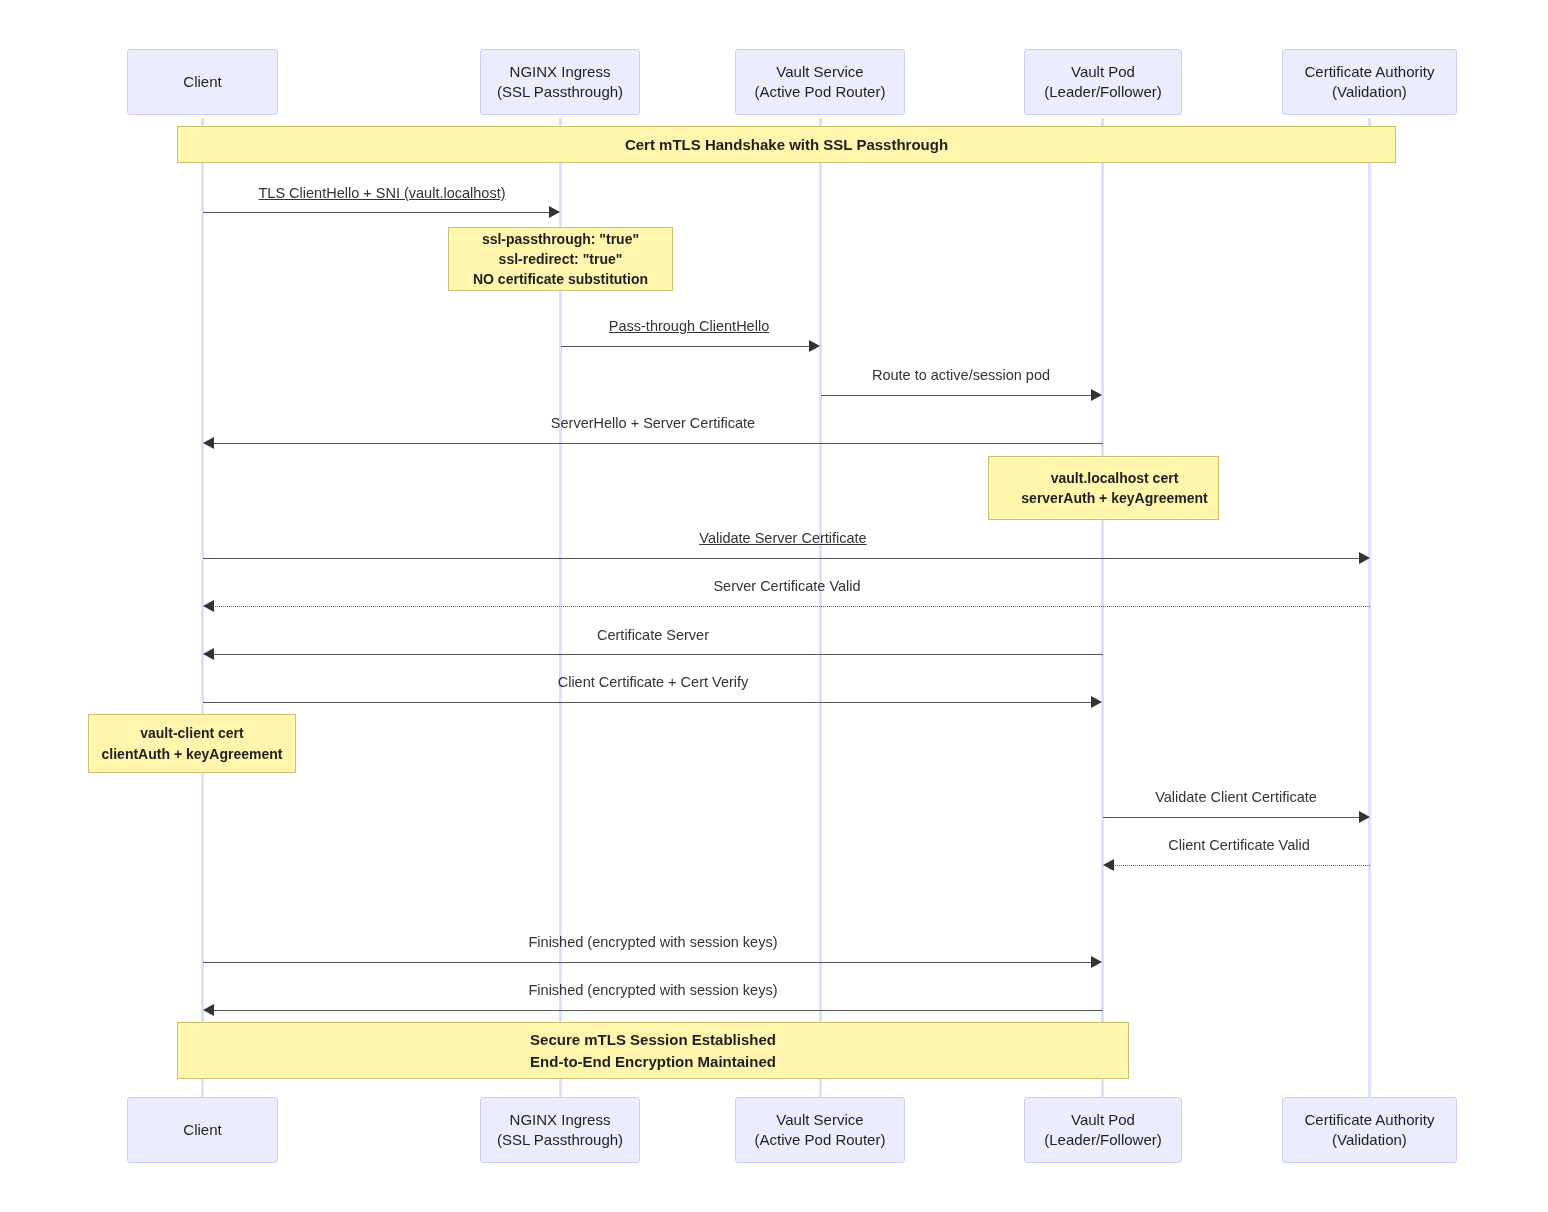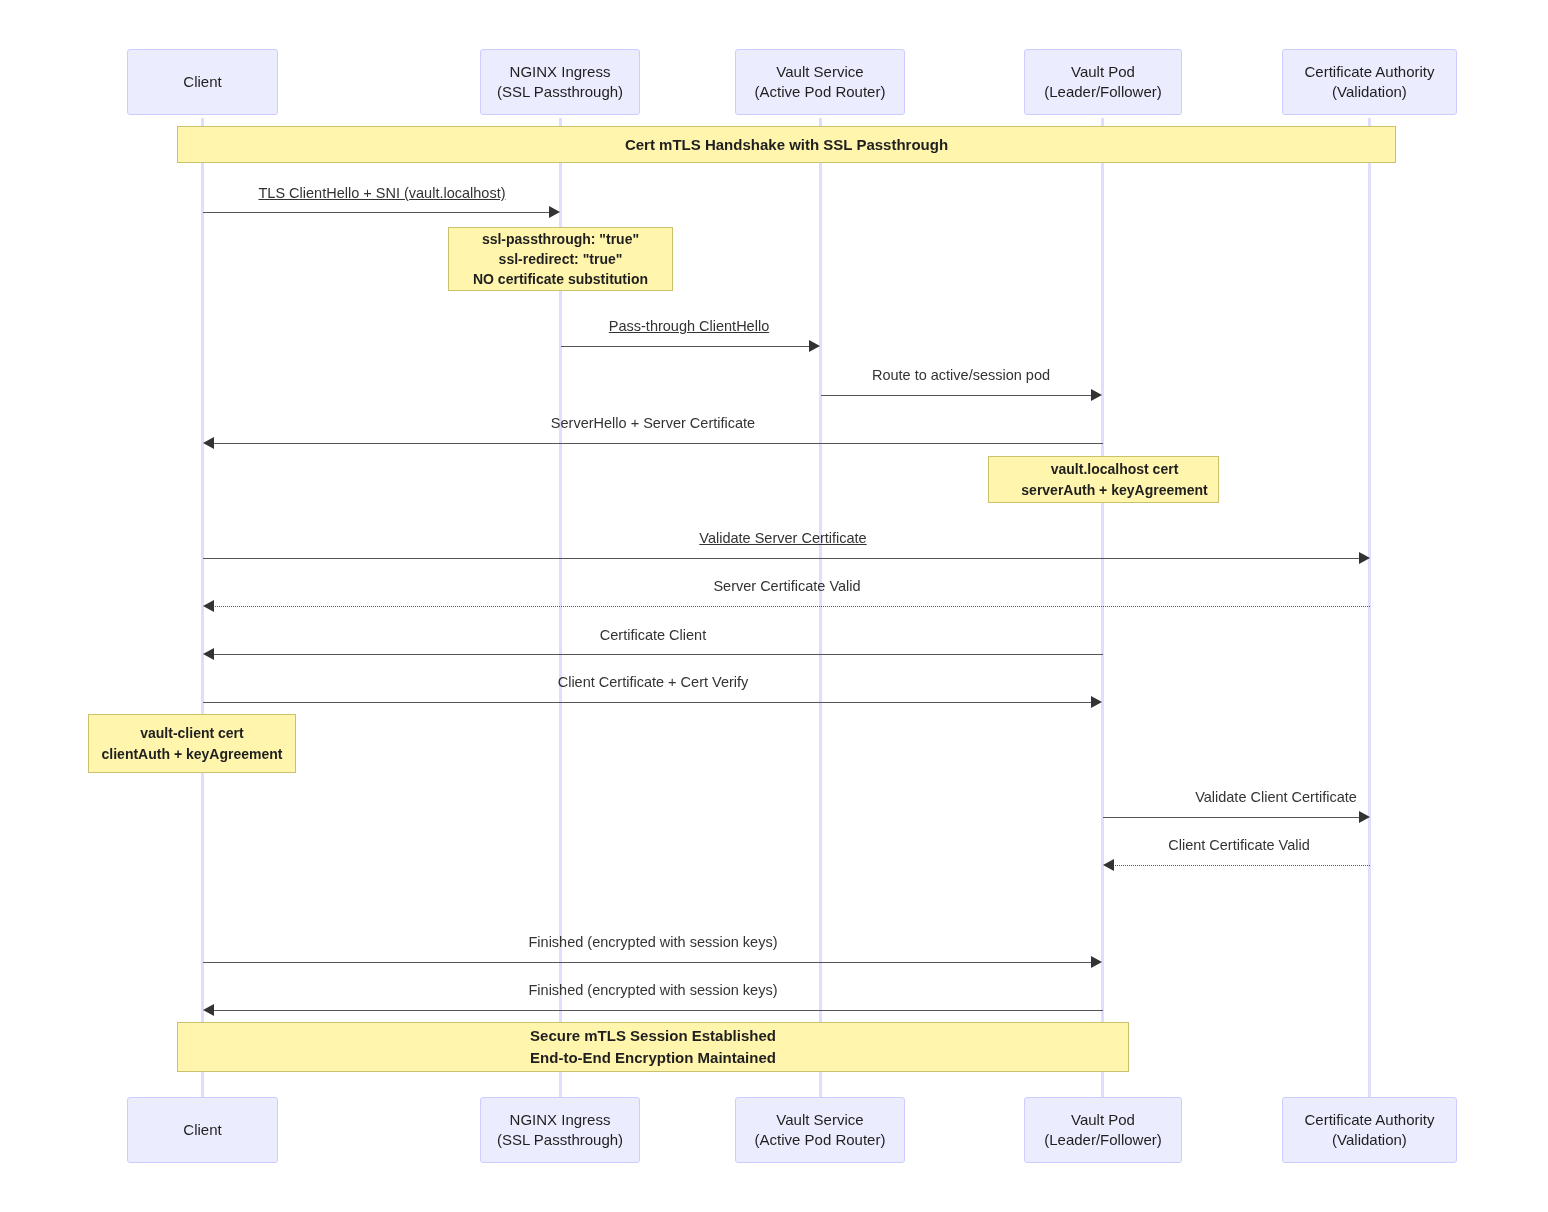--- a/index.html
+++ b/index.html
@@ -135,60 +135,60 @@
   <div class="arrowhead right" style="left:809px; top:340px;"></div>
 
   <div class="msg-label" style="left:961px; top:367px;">Route to active/session pod</div>
   <div class="msg-line" style="left:821px; top:395px; width:276px;"></div>
   <div class="arrowhead right" style="left:1091px; top:389px;"></div>
 
   <div class="msg-label" style="left:653px; top:415px;text-align:center;">ServerHello + Server Certificate</div>
   <div class="msg-line" style="left:210px; top:443px; width:893px;"></div>
   <div class="arrowhead left" style="left:203px; top:437px;"></div>
 
-  <div class="note" style="left:988px; top:456px; width:231px; height:47px;padding-left:32px;">vault.localhost cert
+  <div class="note" style="left:988px; top:456px; width:231px; height:64px;padding-left:32px;">vault.localhost cert
 serverAuth + keyAgreement</div>
 
   <div class="msg-label" style="left:783px; top:530px;text-decoration:underline;">Validate Server Certificate</div>
   <div class="msg-line" style="left:203px; top:558px; width:1161px;"></div>
   <div class="arrowhead right" style="left:1359px; top:552px;"></div>
 
   <div class="msg-label" style="left:787px; top:578px;">Server Certificate Valid</div>
   <div class="msg-line dotted" style="left:210px; top:606px; width:1160px;"></div>
   <div class="arrowhead left" style="left:203px; top:600px;"></div>
 
-  <div class="msg-label" style="left:653px; top:627px;">Certificate Client</div>
+  <div class="msg-label" style="left:653px; top:627px;">Certificate Server</div>
   <div class="msg-line" style="left:210px; top:654px; width:893px;"></div>
   <div class="arrowhead left" style="left:203px; top:648px;"></div>
 
   <div class="msg-label" style="left:653px; top:674px;">Client Certificate + Cert Verify</div>
   <div class="msg-line" style="left:203px; top:702px; width:894px;"></div>
   <div class="arrowhead right" style="left:1091px; top:696px;"></div>
 
   <div class="note" style="left:88px; top:714px; width:208px; height:59px;">vault-client cert
 clientAuth + keyAgreement</div>
 
-  <div class="msg-label" style="left:1236px; top:789px;margin-left:40px;">Validate Client Certificate</div>
+  <div class="msg-label" style="left:1236px; top:789px;">Validate Client Certificate</div>
   <div class="msg-line" style="left:1103px; top:817px; width:261px;"></div>
   <div class="arrowhead right" style="left:1359px; top:811px;"></div>
 
   <div class="msg-label" style="left:1239px; top:837px;">Client Certificate Valid</div>
   <div class="msg-line dotted" style="left:1110px; top:865px; width:260px;"></div>
   <div class="arrowhead left" style="left:1103px; top:859px;"></div>
 
 
   <div class="msg-label" style="left:653px; top:934px;">Finished (encrypted with session keys)</div>
   <div class="msg-line" style="left:203px; top:962px; width:894px;"></div>
   <div class="arrowhead right" style="left:1091px; top:956px;"></div>
 
   <div class="msg-label" style="left:653px; top:982px;">Finished (encrypted with session keys)</div>
   <div class="msg-line" style="left:210px; top:1010px; width:893px;"></div>
   <div class="arrowhead left" style="left:203px; top:1004px;"></div>
 
-  <div class="banner" style="left:177px; top:1022px; width:952px; height:50px;">Secure mTLS Session Established
+  <div class="banner" style="left:177px; top:1022px; width:952px; height:57px;">Secure mTLS Session Established
 End-to-End Encryption Maintained</div>
 
   <div class="participant" style="left:127px;  top:1097px; width:151px; height:66px;">Client</div>
   <div class="participant" style="left:480px;  top:1097px; width:160px; height:66px;">NGINX Ingress
 (SSL Passthrough)</div>
   <div class="participant" style="left:735px;  top:1097px; width:170px; height:66px;">Vault Service
 (Active Pod Router)</div>
   <div class="participant" style="left:1024px; top:1097px; width:158px; height:66px;">Vault Pod
 (Leader/Follower)</div>
   <div class="participant" style="left:1282px; top:1097px; width:175px; height:66px;">Certificate Authority

